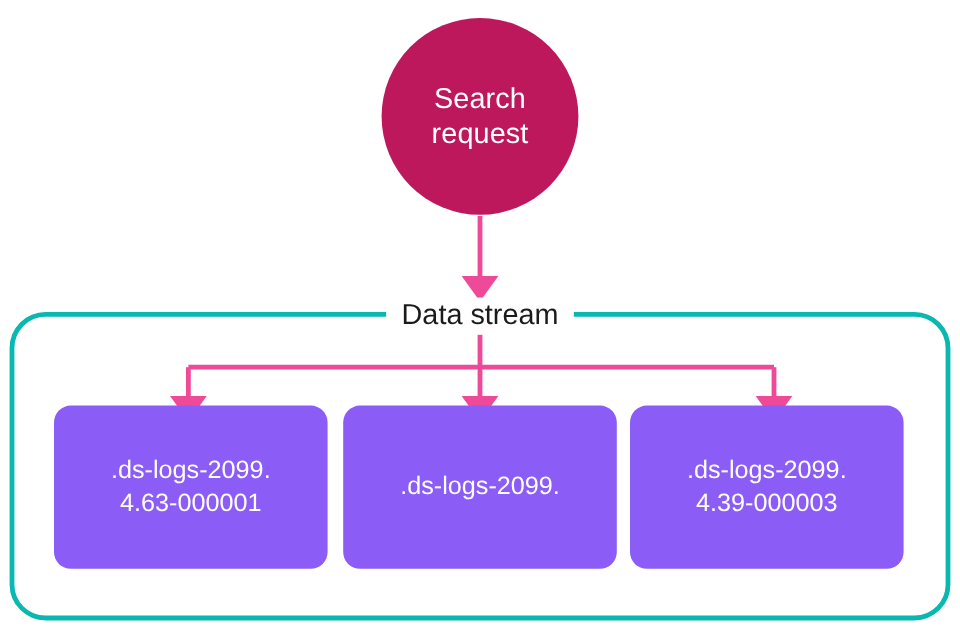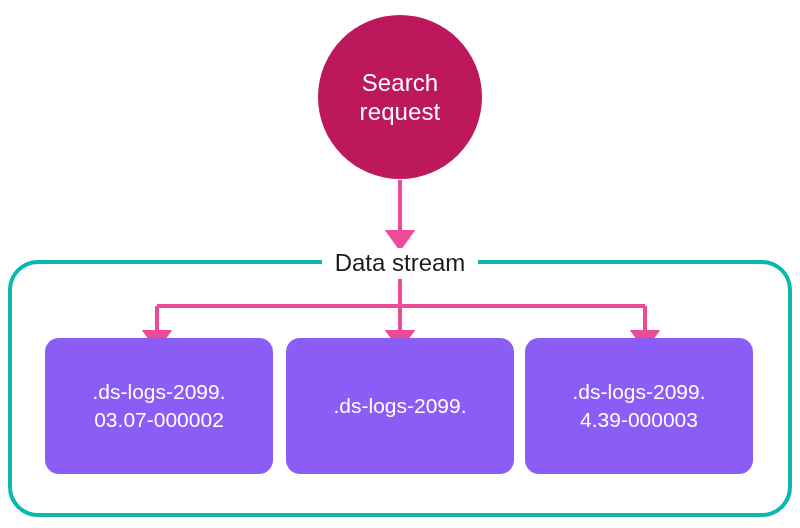--- a/index.html
+++ b/index.html
@@ -121,21 +121,21 @@
     <div>
       <span class="ln">Search</span>
       <span class="ln">request</span>
     </div>
   </div>
 
   <div class="stream-label">Data stream</div>
 
   <div class="index-box" id="box-1">
     <span class="ln">.ds-logs-2099.</span>
-    <span class="ln">03.07-000002</span>
+    <span class="ln">4.63-000001</span>
   </div>
 
   <div class="index-box" id="box-2">
     <span class="ln">.ds-logs-2099.</span>
   </div>
 
   <div class="index-box" id="box-3">
     <span class="ln">.ds-logs-2099.</span>
     <span class="ln">4.39-000003</span>
   </div>

